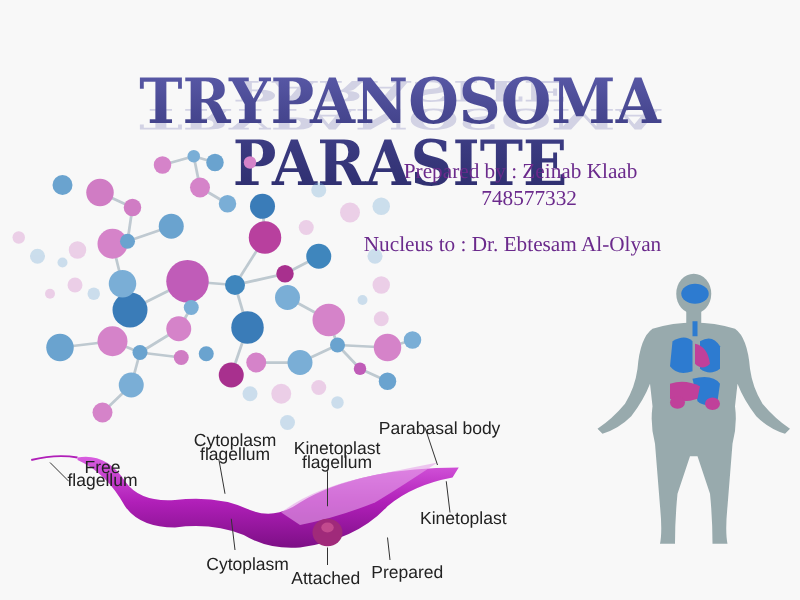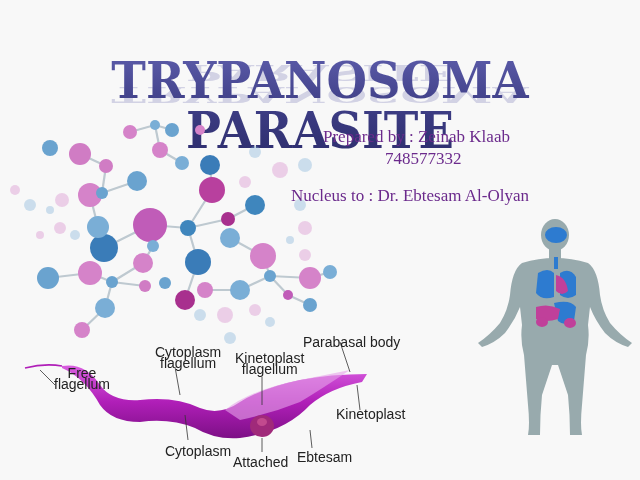--- a/index.html
+++ b/index.html
@@ -158,21 +158,21 @@
     <div>flagellum</div>
   </div>
 <div class="label" style="left:303px; top:337px;">Parabasal body</div>
 <div class="label" style="left:54px; top:368px;">
     <div>Free</div>
     <div>flagellum</div>
   </div>
 <div class="label" style="left:336px; top:409px;">Kinetoplast</div>
 <div class="label" style="left:165px; top:446px;text-align:center;">Cytoplasm</div>
 <div class="label" style="left:233px; top:457px;">Attached</div>
-<div class="label" style="left:297px; top:452px;">Ebtesam</div>
+<div class="label" style="left:297px; top:452px;">Prepared</div>
 
 <svg class="body-fig" width="170" height="230" viewBox="0 0 170 230">
   <g fill="#98aaad">
     <ellipse cx="85" cy="20" rx="14" ry="16"></ellipse>
     <rect x="79" y="30" width="12" height="14"></rect>
     <path d="M52 48 Q85 38 118 48 Q128 55 130 80 Q132 95 140 108 Q150 120 162 128 L158 132 Q145 128 135 118 Q125 105 120 92 L118 110 Q120 125 116 140 L112 190 Q110 210 112 220 L100 220 Q100 200 98 180 L88 150 L82 150 L72 180 Q70 200 70 220 L58 220 Q60 210 58 190 L54 140 Q50 125 52 110 L50 92 Q45 105 35 118 Q25 128 12 132 L8 128 Q20 120 30 108 Q38 95 40 80 Q42 55 52 48 Z"></path>
   </g>
   <ellipse cx="86" cy="20" rx="11" ry="8" fill="#2d7bd0"></ellipse>
   <rect x="84" y="42" width="4" height="12" fill="#2d7bd0"></rect>
   <path d="M68 58 Q78 52 84 58 L84 82 Q72 86 66 78 Z" fill="#2d7bd0"></path>

